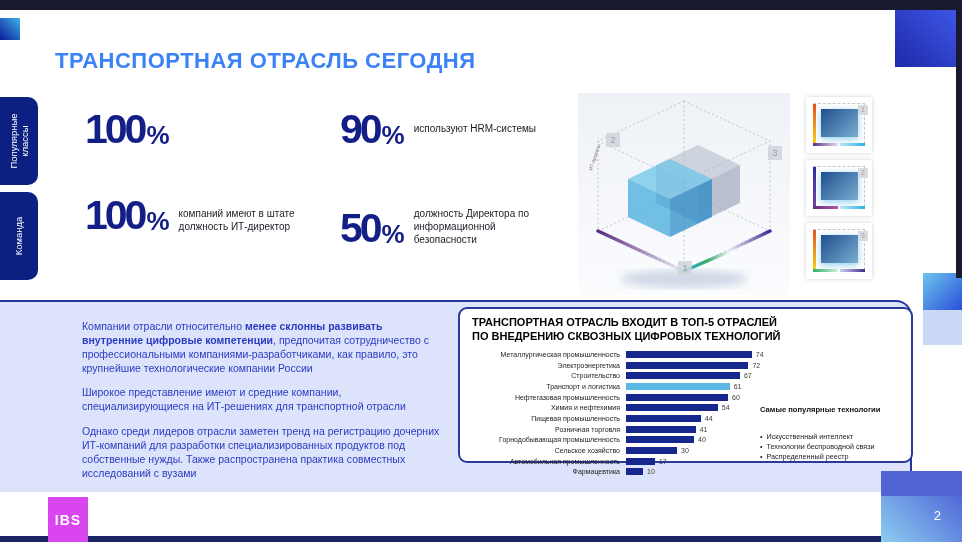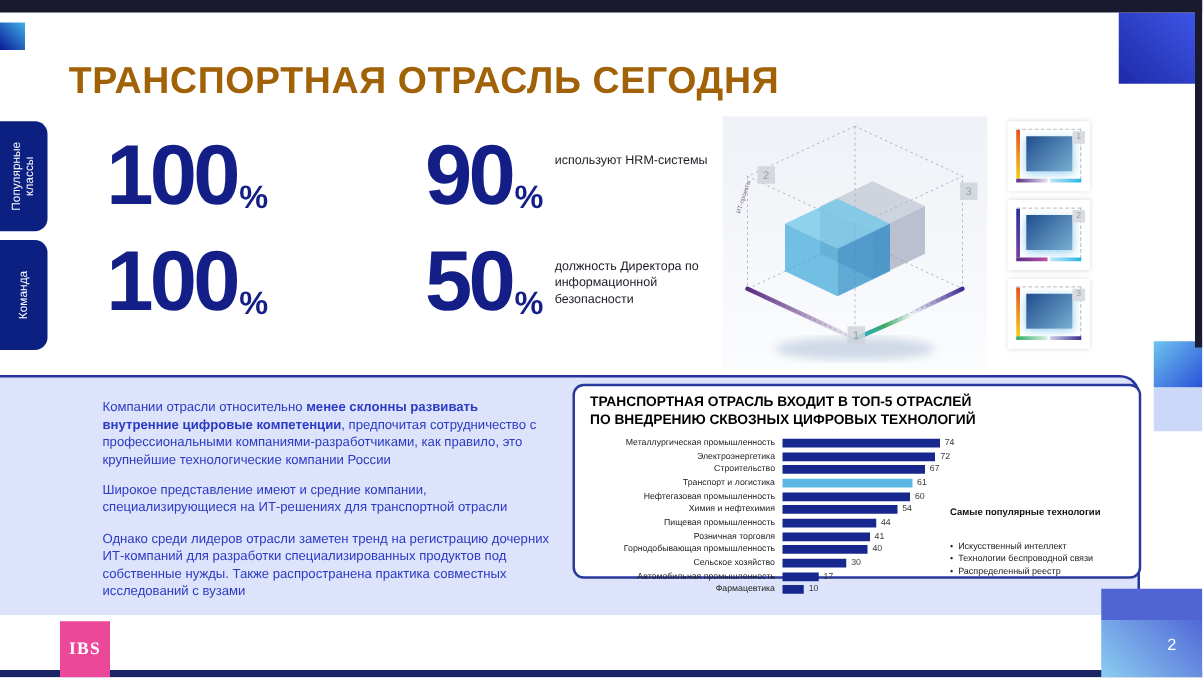--- a/index.html
+++ b/index.html
@@ -11,33 +11,33 @@
   .top-bar { position:absolute; left:0; top:0; width:100%; height:10px; background:#191930; z-index:6; }
   .right-strip { position:absolute; right:0; top:0; width:6px; height:278px; background:#191930; z-index:5; }
   .bottom-strip { position:absolute; left:0; bottom:0; width:100%; height:6px; background:#1b2566; z-index:1; }
   .sq-tl { position:absolute; left:0; top:18px; width:20px; height:22px; background:linear-gradient(45deg,#0a1a96,#3fb2ea); }
   .sq-tr { position:absolute; right:6px; top:10px; width:61px; height:57px; background:linear-gradient(45deg,#1e2aa8,#3d55e6); }
   .sq-mr-a { position:absolute; right:0; top:273px; width:39px; height:37px; background:linear-gradient(135deg,#6cc4ef,#2b50d8); z-index:2; }
   .sq-mr-b { position:absolute; right:0; top:310px; width:39px; height:35px; background:#ccd8f8; z-index:2; }
   .sq-mr-c { position:absolute; right:59px; top:318px; width:30px; height:27px; background:#c9d3f6; z-index:2; }
 
   
-  .page-title { position:absolute; left:55px; top:48px; font-size:30px; font-weight:bold; letter-spacing:.5px; color:#a16207; z-index:4; }
+  .page-title { position:absolute; left:55px; top:48px; font-size:22px; font-weight:bold; letter-spacing:.5px; color:#3b82f6; z-index:4; }
 
   
   .side-tab { position:absolute; left:0; width:38px; height:88px; background:#0b2080; border-radius:0 10px 10px 0; z-index:4; cursor:pointer; }
   .side-tab .vtext { position:absolute; top:50%; left:50%; transform:translate(-50%,-50%) rotate(-90deg); width:86px; text-align:center; font-size:9.5px; line-height:1.2; color:#fff; }
   .tab1 { top:97px; } .tab2 { top:192px; }
 
   
   .stat { position:absolute; display:flex; gap:9px; z-index:3; }
   .s1 { left:85px; top:113px; } .s2 { left:340px; top:113px; }
   .s3 { left:85px; top:198px; } .s4 { left:340px; top:198px; }
   .stat-num { display:flex; align-items:flex-end; color:#131f87; font-weight:bold; }
-  .stat-num .big { font-size:68px; line-height:.82; letter-spacing:-3px; }
+  .stat-num .big { font-size:41px; line-height:.82; letter-spacing:-3px; }
   .stat-num .pct { font-size:26px; line-height:1; margin-left:2px; margin-bottom:-1px; }
   .stat-desc { width:138px; margin-top:9px; font-size:10px; line-height:1.3; color:#1c1c26; }
 
   
   .panel { position:absolute; left:0; top:300px; width:912px; height:192px; background:#dce3fa; border-top:2px solid #26349c; border-right:2px solid #26349c; border-top-right-radius:16px; z-index:1; }
   .insights { position:absolute; left:82px; top:320px; width:364px; font-size:10.5px; line-height:1.32; color:#2c3bc4; z-index:3; }
   .insights p { margin-bottom:11px; }
   .insights b { font-weight:bold; }
 
   
@@ -71,21 +71,21 @@
   .th1 .t-bl { background:linear-gradient(to right,#5c2d82,#e9e1f1); }
   .th1 .t-br { background:linear-gradient(to right,#c3e9f6,#28b4e6); }
   .th2 .t-left { background:linear-gradient(#2a2f9e,#7a3fa0); }
   .th2 .t-bl { background:linear-gradient(to right,#5c2d82,#c04fa0); }
   .th2 .t-br { background:linear-gradient(to right,#c3e9f6,#28b4e6); }
   .th3 .t-left { background:linear-gradient(#e8501e,#f7d01a); }
   .th3 .t-bl { background:linear-gradient(to right,#2fae62,#daf1e1); }
   .th3 .t-br { background:linear-gradient(to right,#d0d1ec,#3f2d8e); }
 
   
-  .ibs-logo { position:absolute; left:48px; top:497px; width:40px; height:45px; background:#ec4899; color:#fff; display:flex; align-items:center; justify-content:center; font-family:Liberation Serif, serif; font-weight:bold; font-size:14px; letter-spacing:1px; z-index:3; }
+  .ibs-logo { position:absolute; left:48px; top:497px; width:40px; height:45px; background:#d946ef; color:#fff; display:flex; align-items:center; justify-content:center; font-family:Liberation Sans, sans-serif; font-weight:bold; font-size:14px; letter-spacing:1px; z-index:3; }
   .pageblock { position:absolute; right:0; top:471px; width:81px; height:71px; z-index:2; }
   .pageblock .band1 { height:25px; background:#5064d4; }
   .pageblock .band2 { height:46px; background:linear-gradient(45deg,#8ccdf0,#5168d8); }
   .page-num { position:absolute; right:21px; top:37px; color:#fff; font-size:13px; }
 </style>
 </head>
 <body>
 
 <div class="slide">
 
@@ -117,20 +117,21 @@
       <span class="big">90</span>
       <span class="pct">%</span>
     </div>
     <div class="stat-desc">используют HRM-системы</div>
   </div>
   <div class="stat s3">
     <div class="stat-num">
       <span class="big">100</span>
       <span class="pct">%</span>
     </div>
+    <div class="stat-desc">компаний имеют в штате должность ИТ-директор</div>
   </div>
   <div class="stat s4">
     <div class="stat-num">
       <span class="big">50</span>
       <span class="pct">%</span>
     </div>
     <div class="stat-desc">должность Директора по информационной безопасности</div>
   </div>
 
   <div class="cube-wrap">

